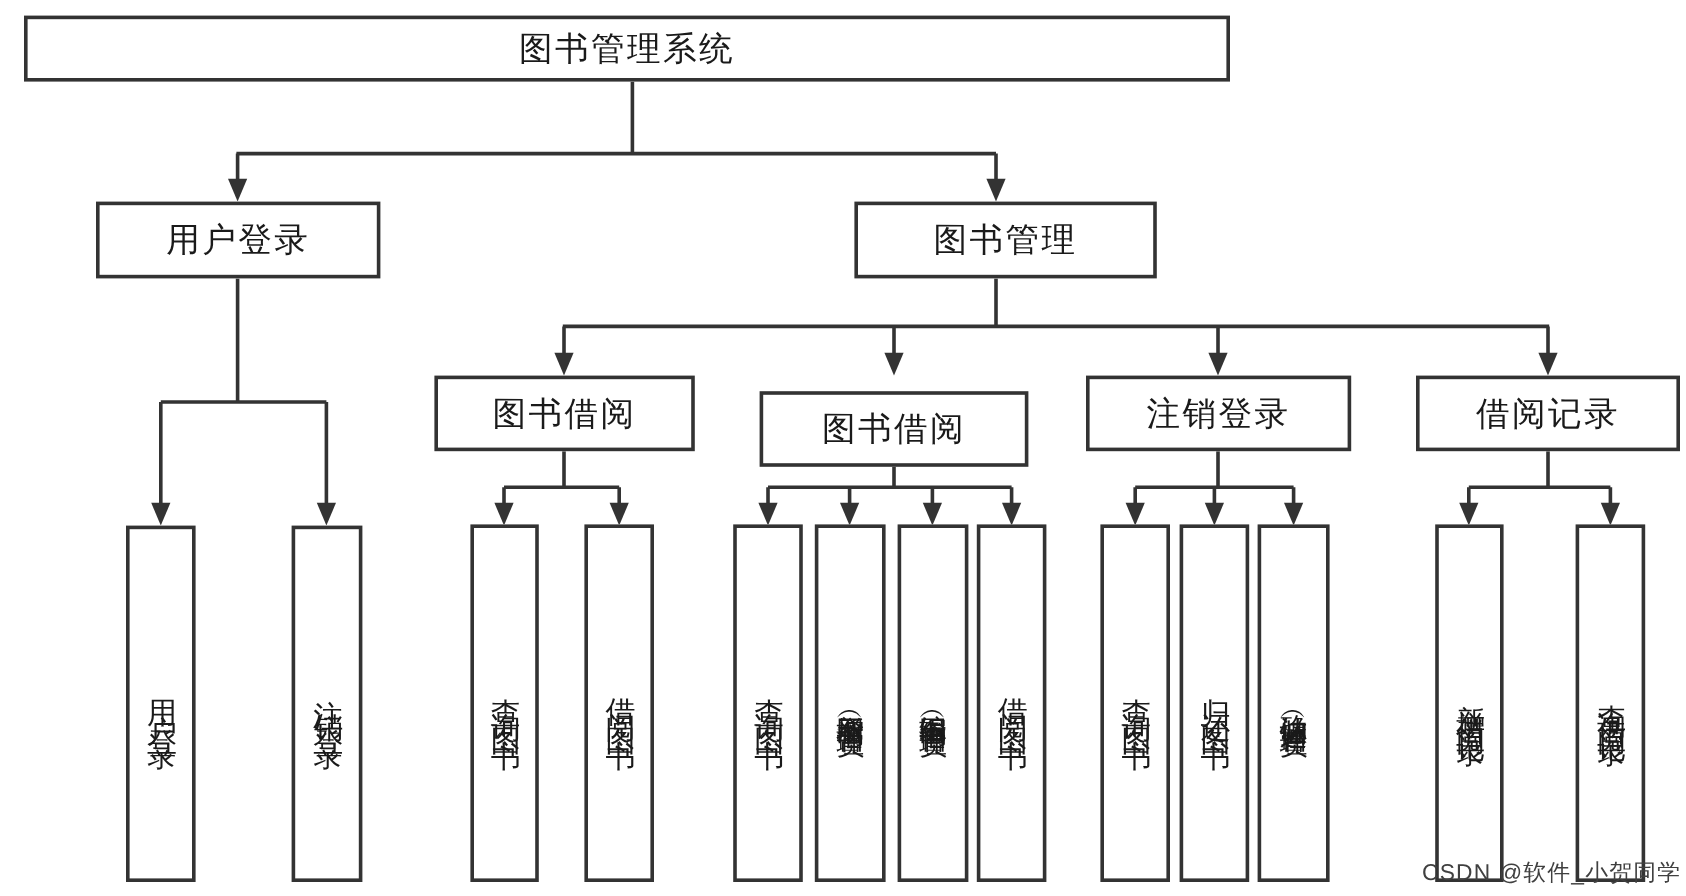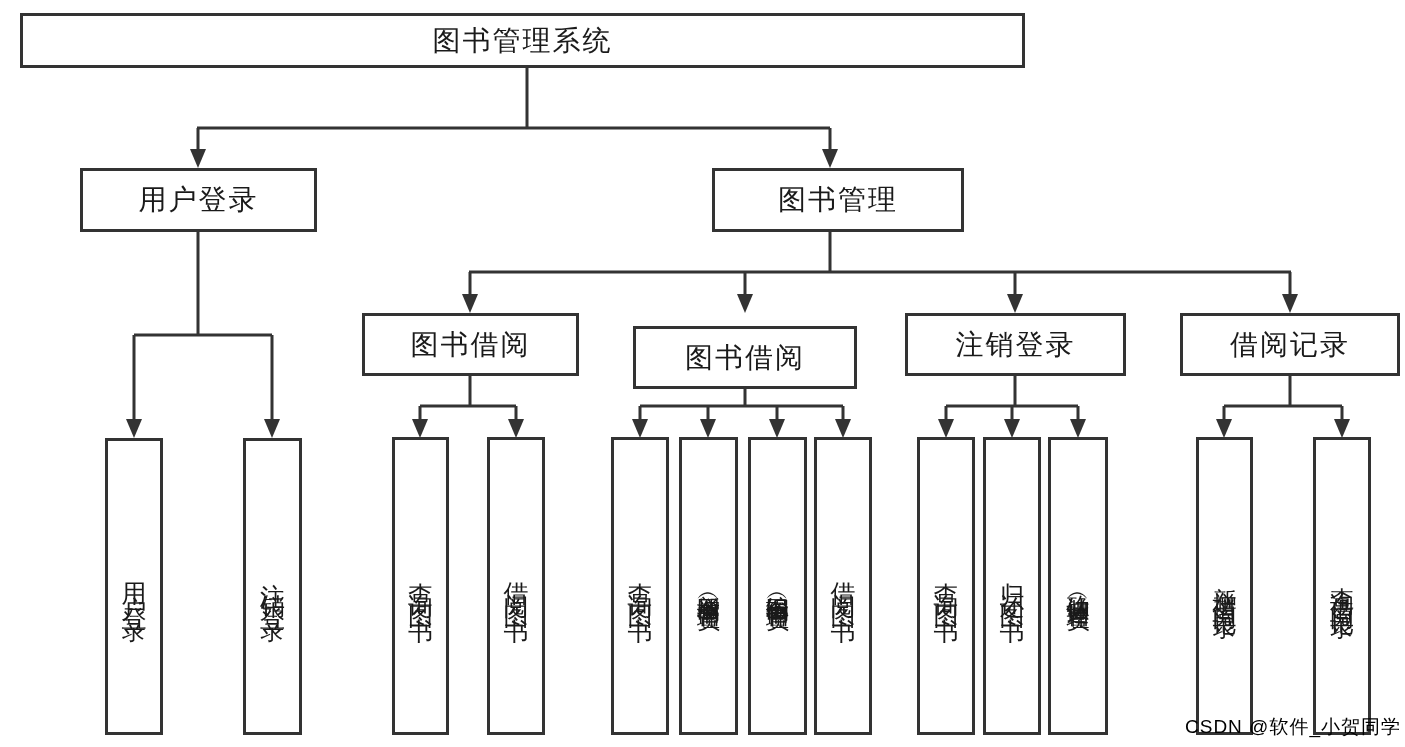--- a/index.html
+++ b/index.html
@@ -17,21 +17,21 @@
   .hbox{font-size:28px;letter-spacing:2px;white-space:nowrap;}
   .vbox{
     writing-mode:vertical-rl;text-orientation:mixed;
     font-size:25px;line-height:1;
   }
   .vbox.len4{letter-spacing:12px;}
   .vbox.len6{font-size:24px;letter-spacing:6px;}
   .vbox.tight{font-size:23px;letter-spacing:2px;}
   #watermark{
     position:absolute;left:1185px;top:714px;z-index:3;
-    font-size:19px;color:#000000;letter-spacing:1px;white-space:nowrap;
+    font-size:19px;color:#404040;letter-spacing:1px;white-space:nowrap;
   }
 </style>
 </head>
 <body>
 
 <div id="stage">
 
   <svg id="connectors" width="1405" height="747" viewBox="0 0 1405 747">
     <g stroke="#333" stroke-width="3" fill="none">
 

